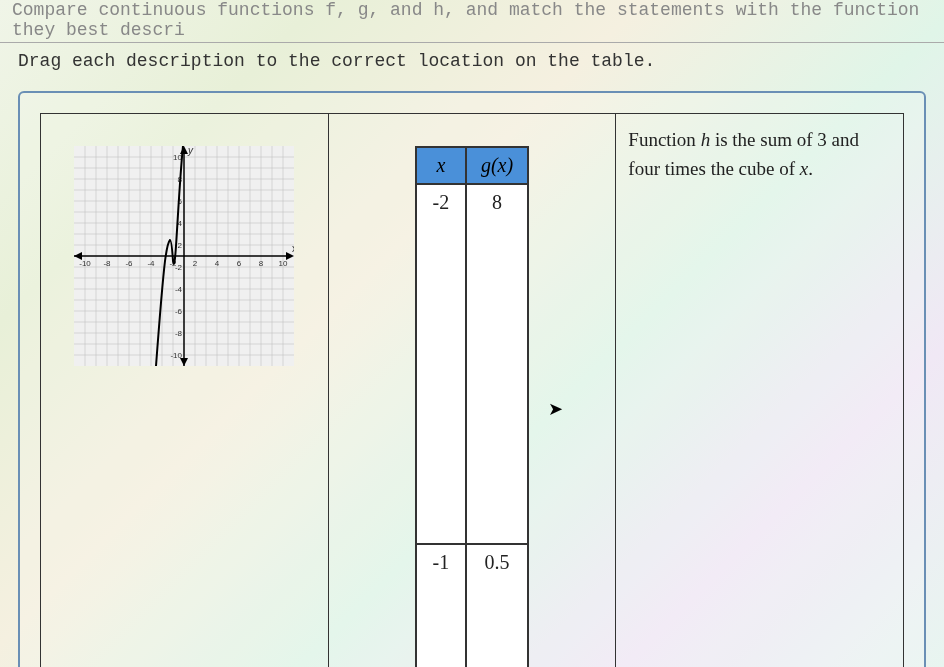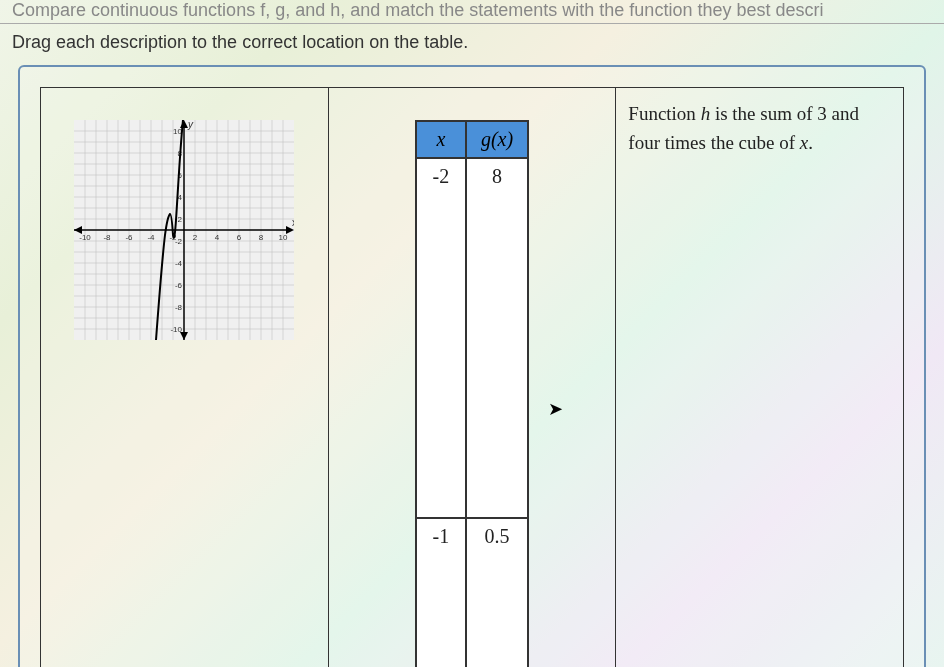--- a/index.html
+++ b/index.html
@@ -8,31 +8,33 @@
       background: linear-gradient(135deg, #f0f5e8 0%, #e8f0d8 20%, #f5f0e0 40%, #e0f5e8 60%, #f0e8f5 80%, #e8f5f0 100%);
       width: 944px;
       height: 667px;
       overflow: hidden;
       position: relative;
     }
     .header-text {
       padding: 0 12px;
       color: #555;
       font-size: 18px;
+      font-family: Liberation Mono, monospace;
     }
     .line1 {
       padding-top: 0;
       color: #888;
       border-bottom: 1px solid #aaa;
       padding-bottom: 2px;
     }
     .line2 {
       padding-top: 8px;
-      padding-bottom: 12px;
+      padding-bottom: 20px;
       color: #333;
+      margin-left: 6px;
     }
     .outer-frame {
       margin: 0 18px;
       border: 2px solid #6a8fb5;
       border-radius: 6px;
       padding: 20px;
       background: rgba(255,255,255,0.15);
     }
     .grid-table {
       width: 100%;

